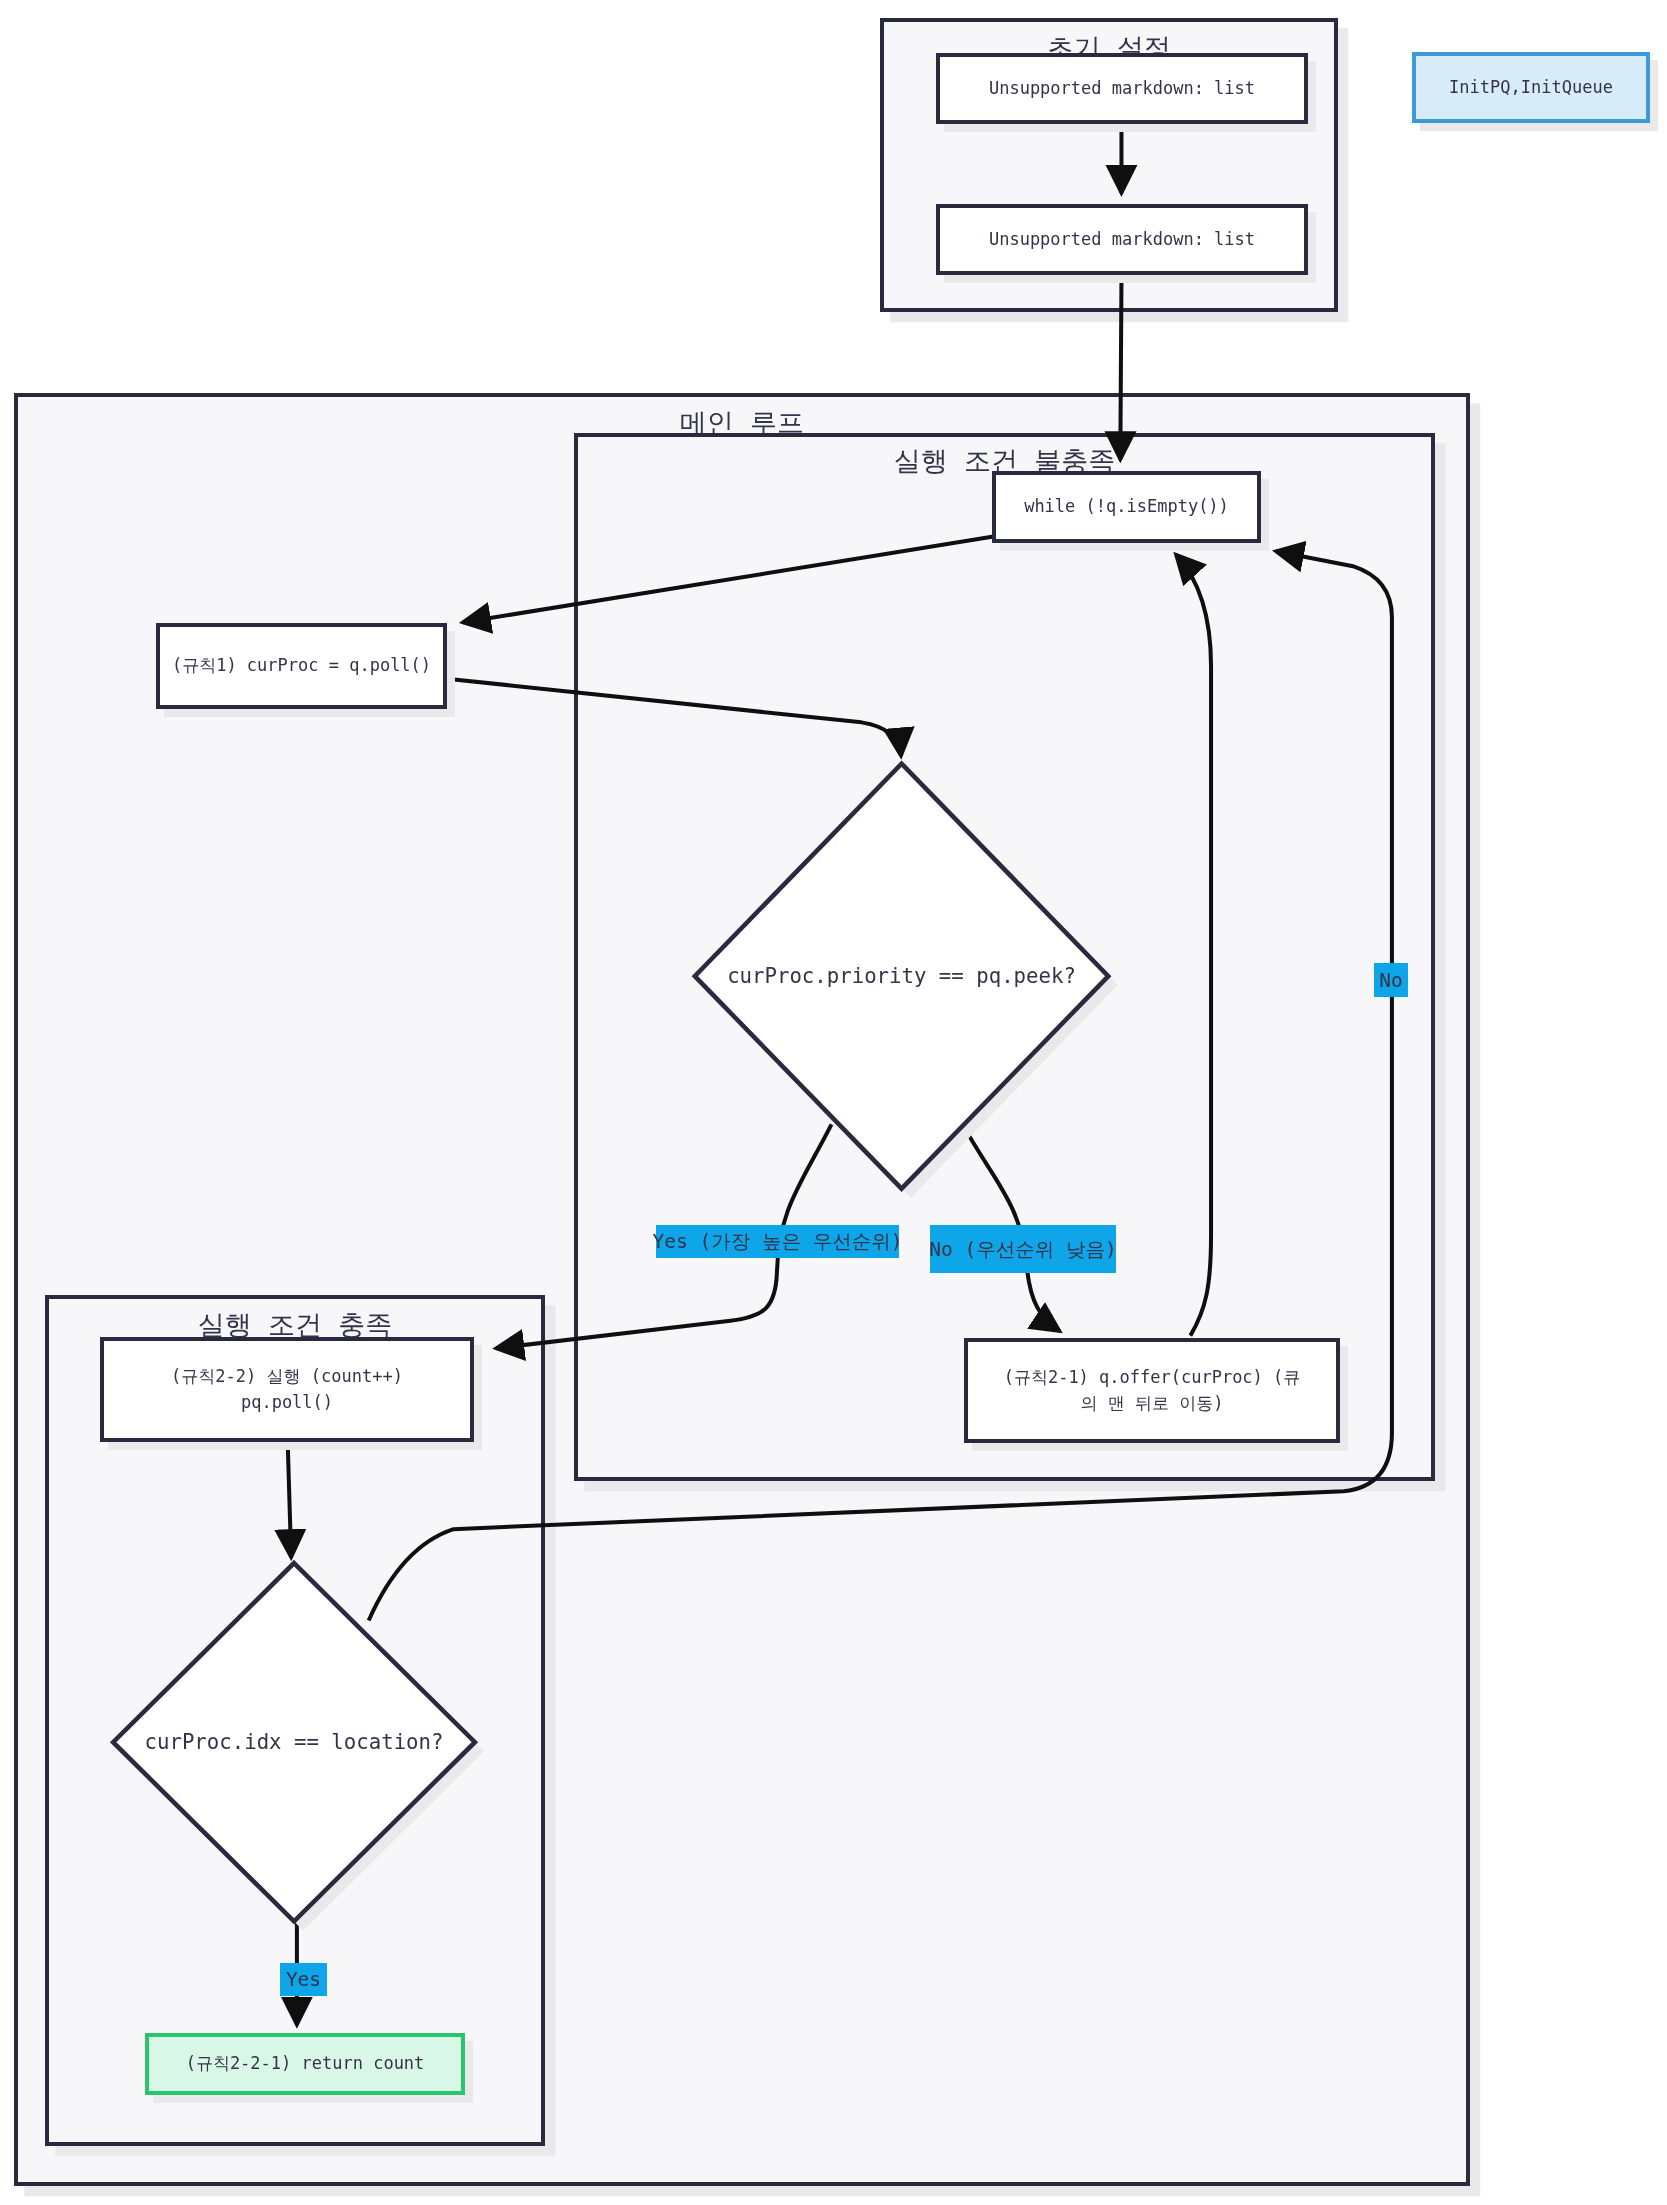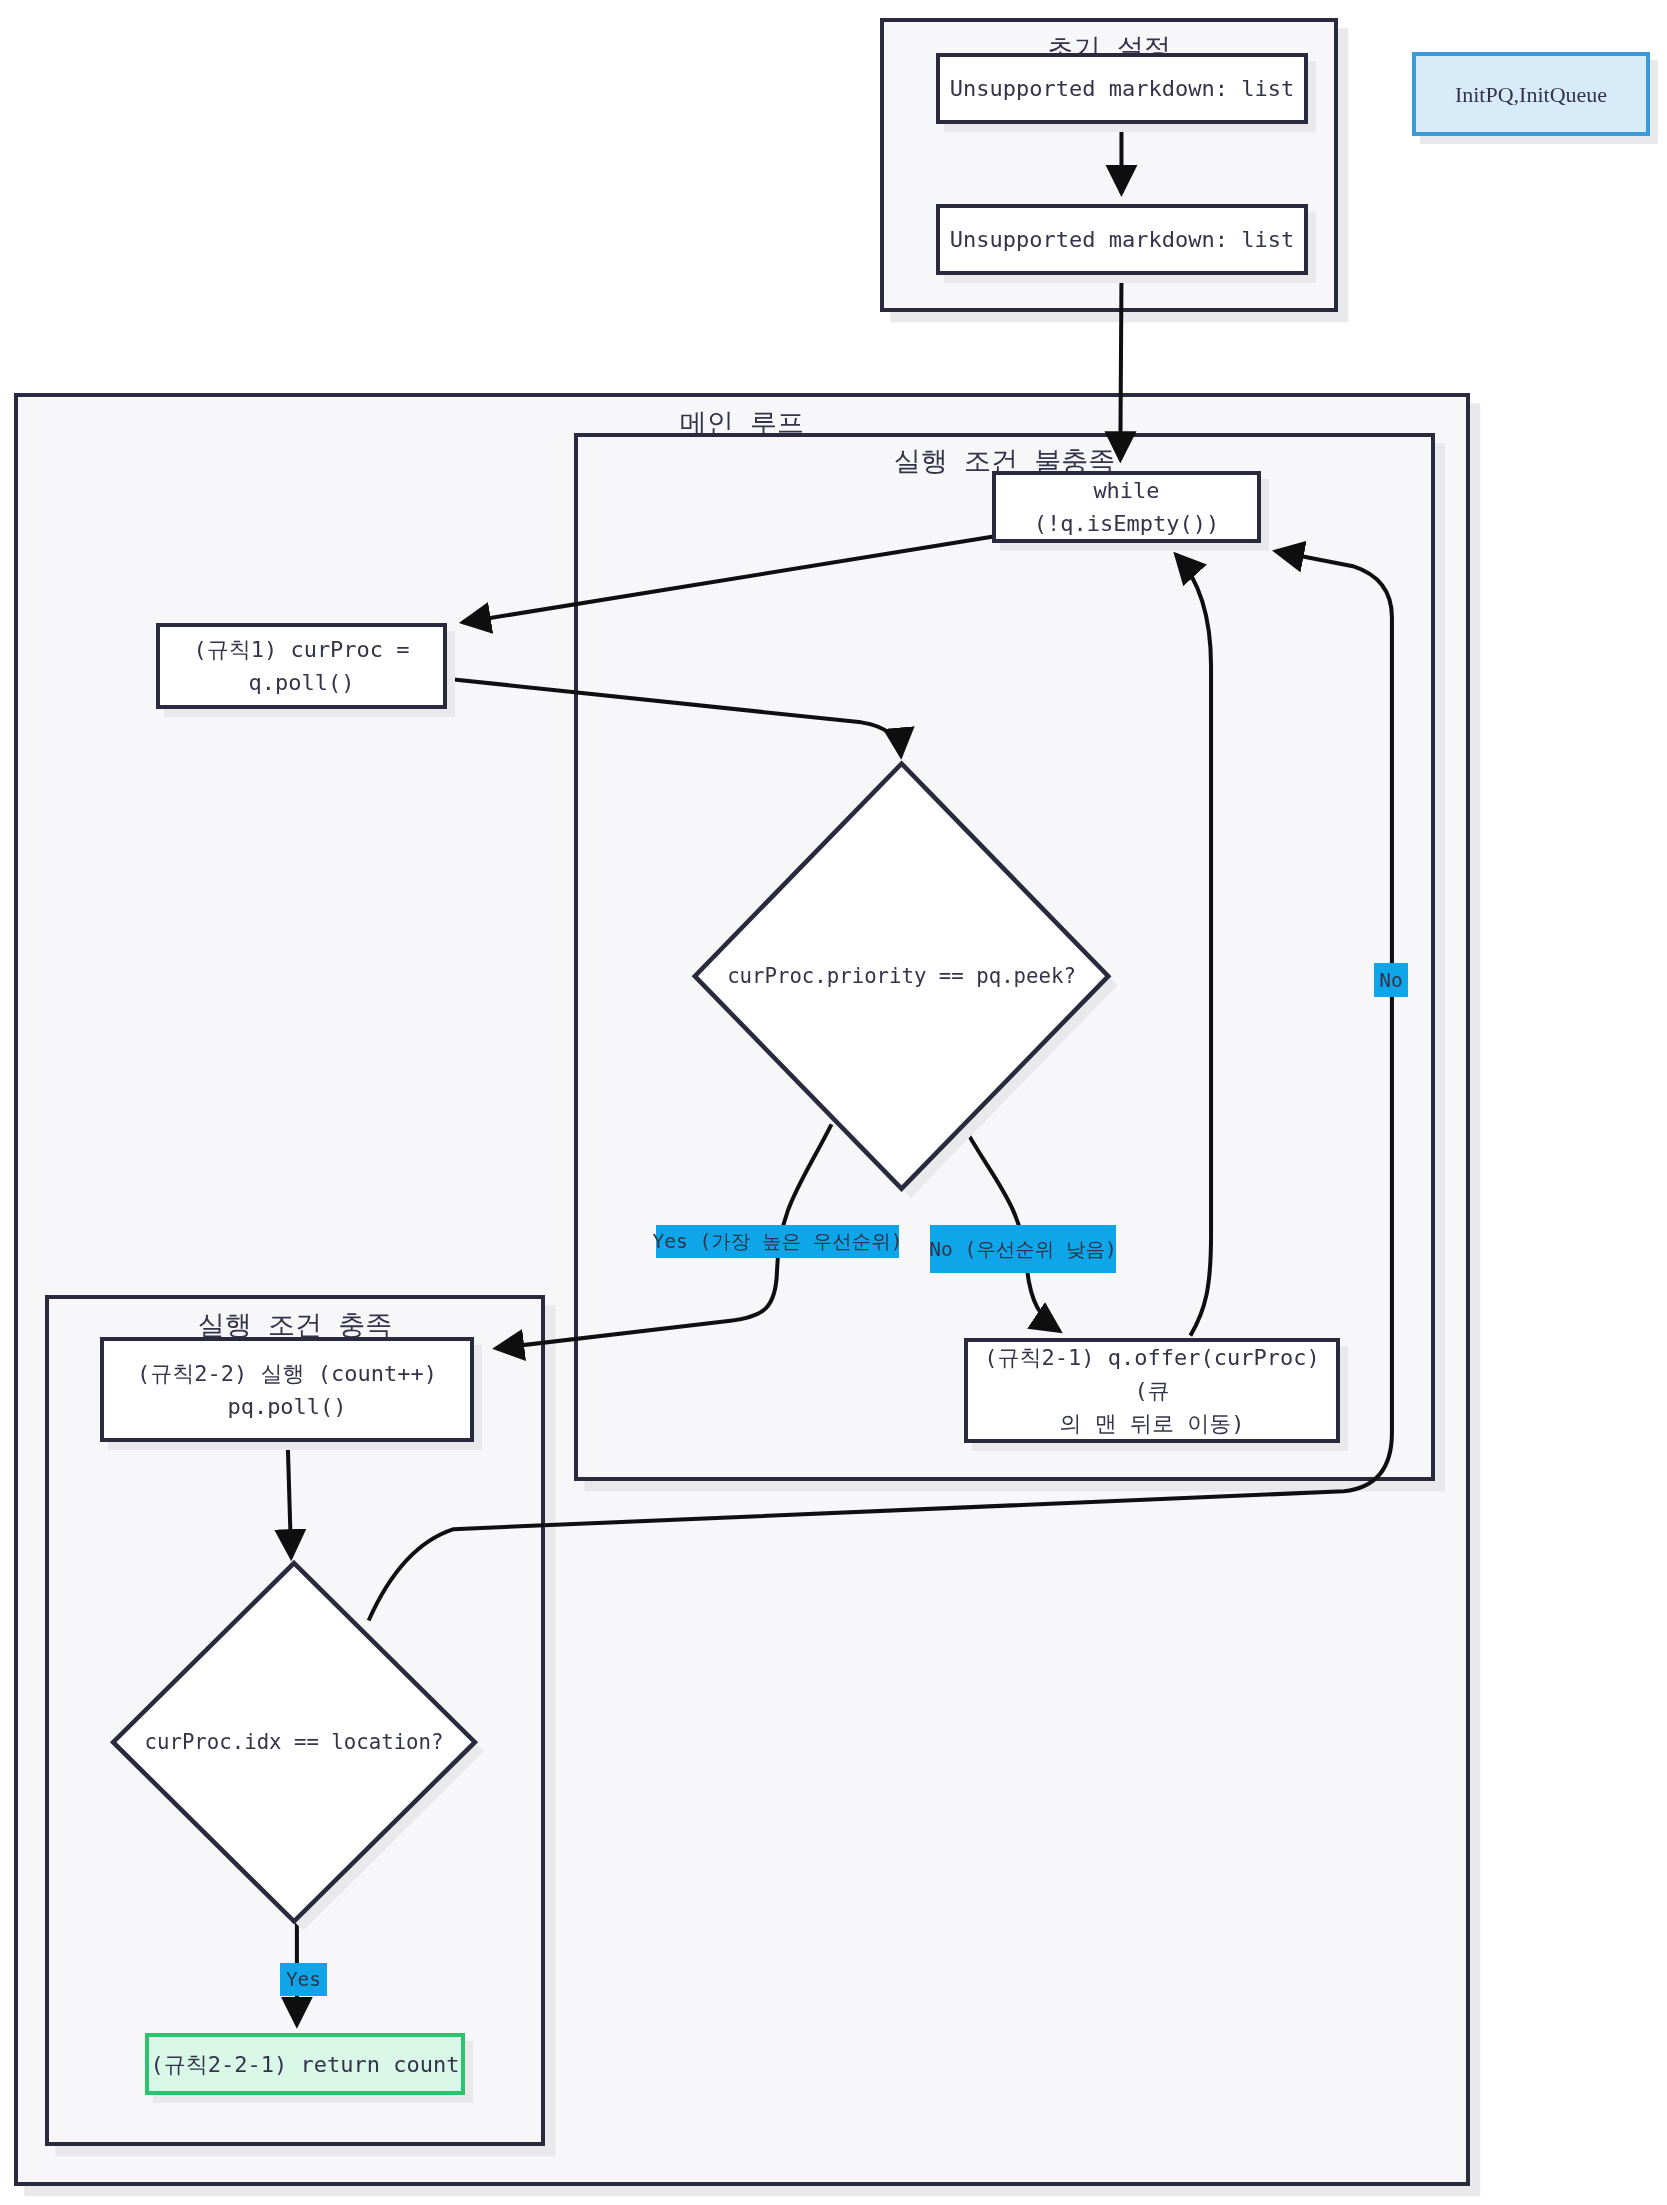--- a/index.html
+++ b/index.html
@@ -9,21 +9,21 @@
   
   .cluster{position:absolute;background:#f7f7f9;border:4.6px solid #2a2a3e;
     box-shadow:10.3px 10.3px 0 #e9e9ec;z-index:1;box-sizing:border-box;}
   .cluster .cluster-title{position:absolute;left:0;right:0;top:8px;text-align:center;
     font-size:27px;color:#33334a;z-index:2;}
 
   
   .node{position:absolute;background:#ffffff;border:4.6px solid #2a2a3e;
     box-shadow:8px 8px 0 #e9e9ec;z-index:3;box-sizing:border-box;
     display:flex;flex-direction:column;align-items:center;justify-content:center;
-    font-size:22px;line-height:1.5;text-align:center;color:#33334a;}
+    font-size:17px;line-height:1.5;text-align:center;color:#33334a;}
   .node.blue{background:#d8ebf9;border-color:#3b9ad8;}
   .node.green{background:#d9f7e6;border-color:#2bc46e;}
 
   
   svg.edges{position:absolute;left:0;top:0;z-index:2;}
   .edgePath{fill:none;stroke:#0f0f10;stroke-width:7px;}
   .diamond{fill:#ffffff;stroke:#2a2a3e;stroke-width:8px;}
   .diamond-shadow{fill:#e9e9ec;stroke:none;}
 
   
@@ -89,21 +89,21 @@
   </svg>
 
   <div class="node" style="left:936px;top:53px;width:372px;height:71px;">
     <span>Unsupported markdown: list</span>
   </div>
 
   <div class="node" style="left:936px;top:204px;width:372px;height:71px;">
     <span>Unsupported markdown: list</span>
   </div>
 
-  <div class="node blue" style="left:1412px;top:52px;width:238px;height:84px;font-family:Liberation Serif, serif;">
+  <div class="node blue" style="left:1412px;top:52px;width:238px;height:71px;">
     <span>InitPQ,InitQueue</span>
   </div>
 
   <div class="node" style="left:992px;top:471px;width:269px;height:72px;justify-content:center;">
     <span>while (!q.isEmpty())</span>
   </div>
 
   <div class="node" style="left:156px;top:623px;width:291px;height:86px;">
     <span>(규칙1) curProc = q.poll()</span>
   </div>

